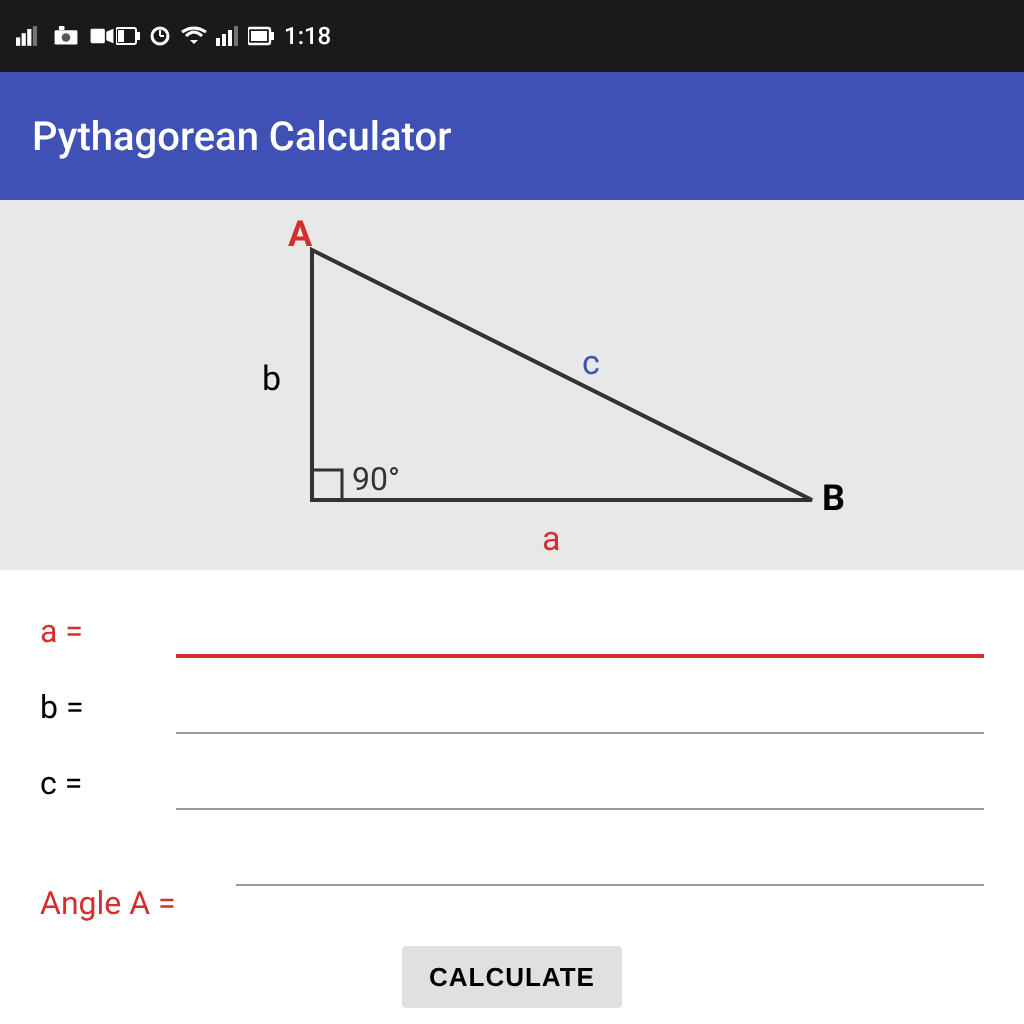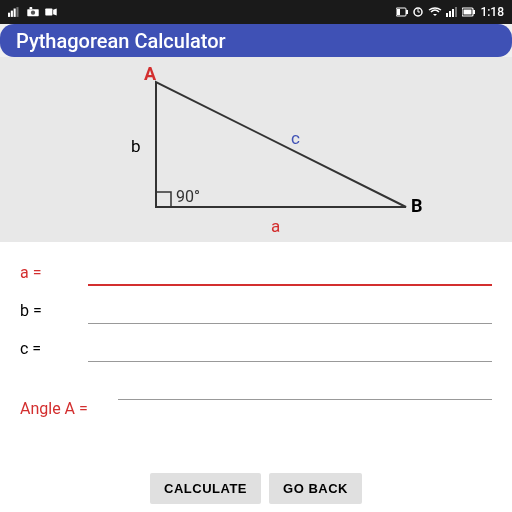--- a/index.html
+++ b/index.html
@@ -9,24 +9,24 @@
       font-family: 'Roboto', Arial, sans-serif;
       background: #f0f0f0;
       overflow: hidden;
       display: flex;
       flex-direction: column;
     }
 
     
     .status-bar {
       background: #1a1a1a;
-      height: 24px;
-      display: flex;
-      align-items: center;
-      justify-content: space-between;
+      height: 36px;
+      display: flex;
+      align-items: center;
+      justify-content: flex-start;
       padding: 0 8px;
       flex-shrink: 0;
     }
     .status-left {
       display: flex;
       gap: 4px;
       align-items: center;
     }
     .status-right {
       display: flex;
@@ -37,26 +37,25 @@
     }
     .status-icon {
       width: 14px;
       height: 10px;
       fill: white;
     }
 
     
     .app-bar {
       background: #3f51b5;
-      height: 33px;
+      height: 64px;
       display: flex;
       align-items: center;
       padding: 0 16px;
       flex-shrink: 0;
-      border-radius: 14px;
     }
     .app-bar-title {
       color: white;
       font-size: 20px;
       font-weight: 500;
     }
 
     
     .diagram-area {
       background: #e8e8e8;
@@ -218,14 +217,13 @@
     <input class="field-input" type="text" style="">
   </div>
   <div class="field-row">
     <span class="field-label red" style="width:90px;margin-top:44px;">Angle A =</span>
     <input class="field-input" type="text" style="">
   </div>
 </div>
 
 <div class="button-row">
   <button class="btn">CALCULATE</button>
-  <button class="btn">GO BACK</button>
 </div>
 
 </body></html>

